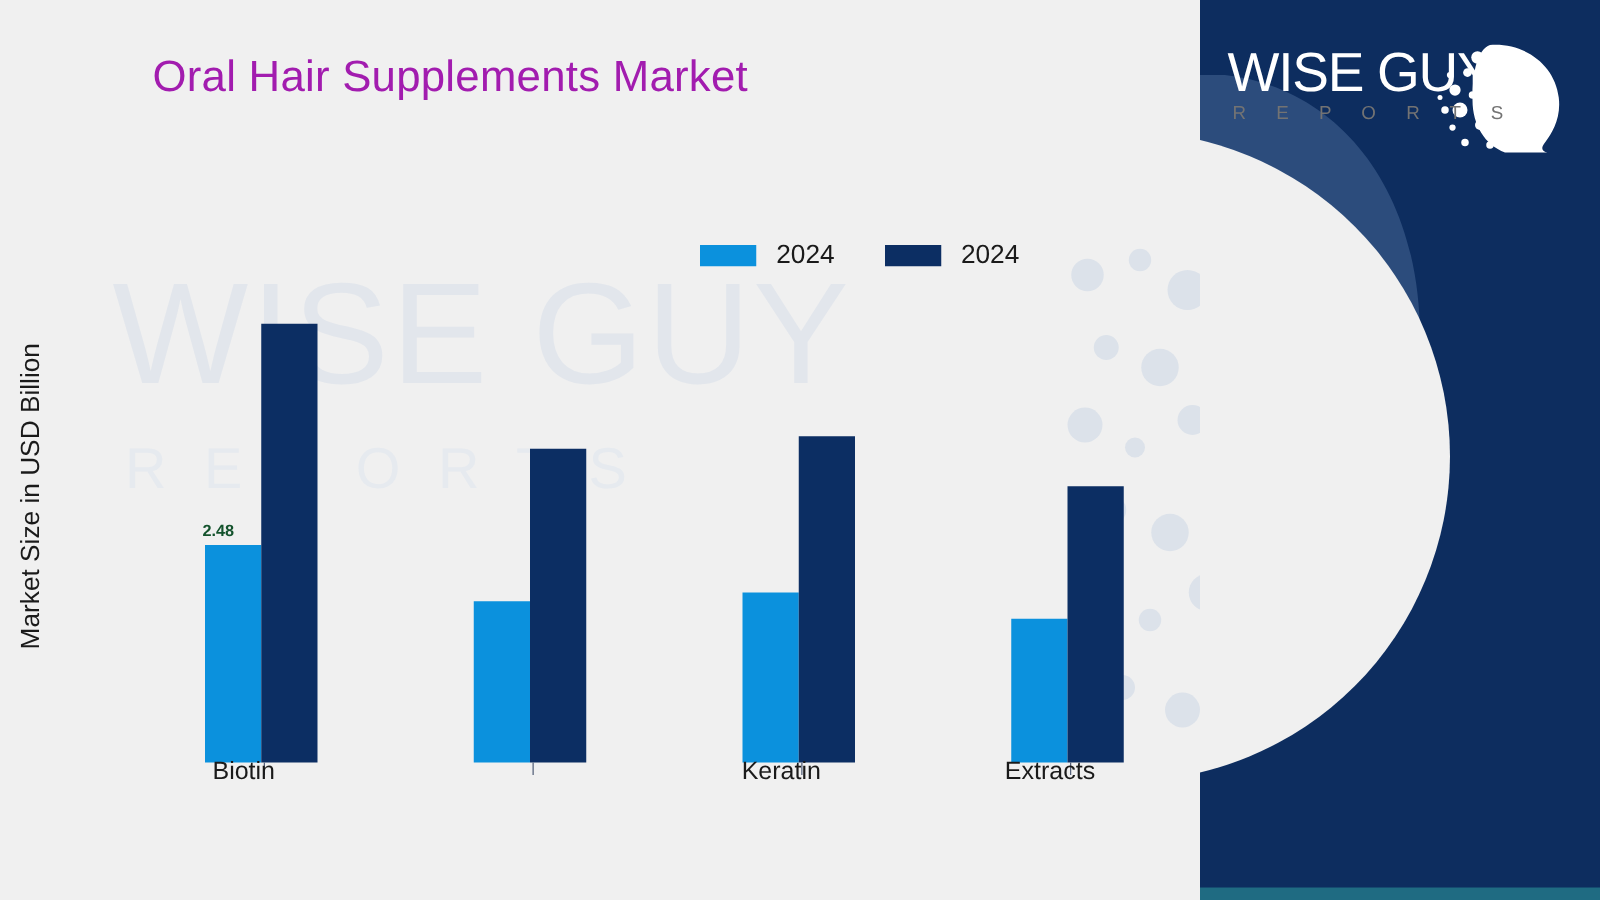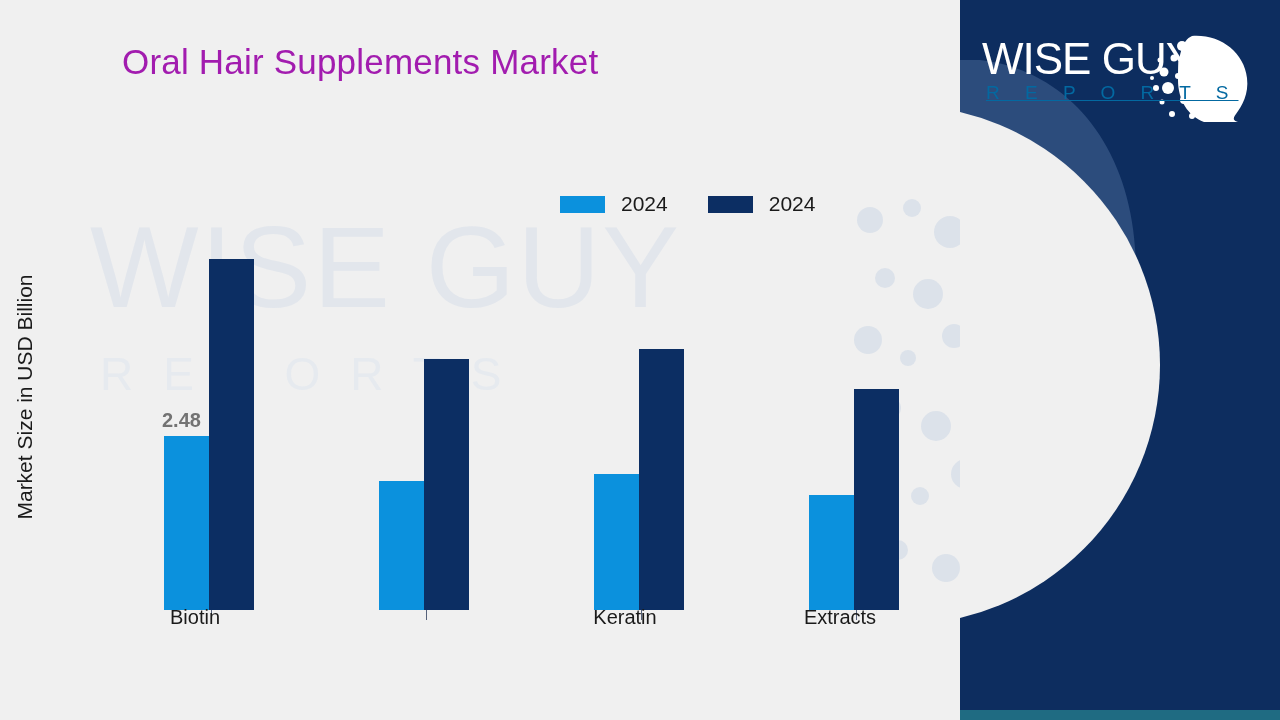--- a/index.html
+++ b/index.html
@@ -42,23 +42,22 @@
     z-index:6;
   }
   #logo-word {
     position:absolute; left:14px; top:4px;
     font-size:44px; font-weight:400; letter-spacing:-1px;
     color:#FFFFFF; font-family:"Liberation Sans", sans-serif;
     white-space:nowrap;
   }
   #logo-sub {
     position:absolute; left:18px; top:52px;
-    font-size:19px; letter-spacing:10px; color:#0369a1;
+    font-size:15px; letter-spacing:10px; color:#737373;
     font-family:"Liberation Sans", sans-serif;
-    text-decoration:underline;
   }
   #logo-head { position:absolute; right:0px; top:0px; }
 
   
   #watermark {
     position:absolute; left:90px; top:210px; z-index:0;
     user-select:none; pointer-events:none;
   }
   #wm-line1 {
     font-size:115px; color:#E2E6EC; font-weight:400;
@@ -115,21 +114,21 @@
   .bar.b2032 { left:109px; background:#0C2E63; }
   .tick {
     position:absolute; bottom:-10px; left:111px; width:1px; height:10px;
     background:#55617A;
   }
   .cat-label {
     position:absolute; top:385px; left:0; width:190px;
     text-align:center; font-size:20px; color:#1A1A1A; line-height:24px;
   }
   .data-label {
-    position:absolute; font-size:20px; font-weight:bold; color:#737373;
+    position:absolute; font-size:13px; font-weight:bold; color:#14532d;
     white-space:nowrap;
   }
 </style>
 </head>
 <body>
 
 <div id="watermark">
   <div id="wm-line1">WISE GUY</div>
   <div id="wm-line2">REPORTS</div>
   <svg id="wm-dots" width="260" height="400">

